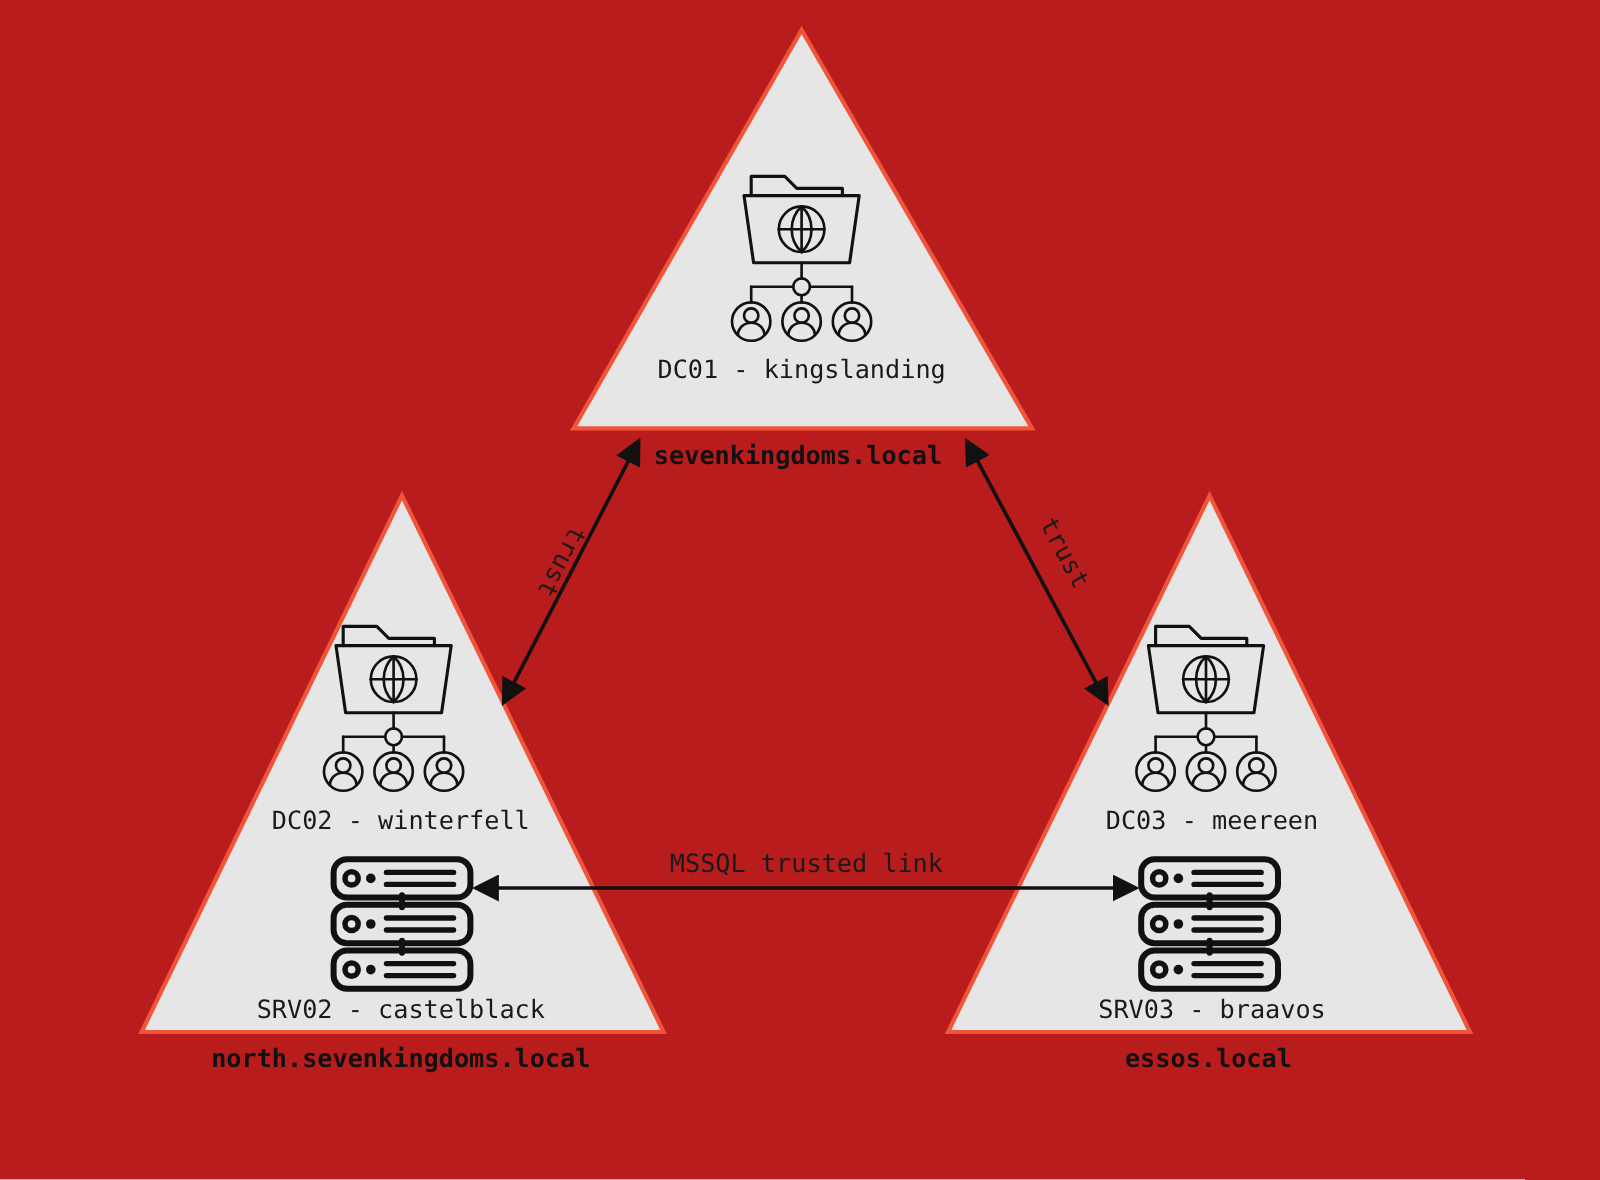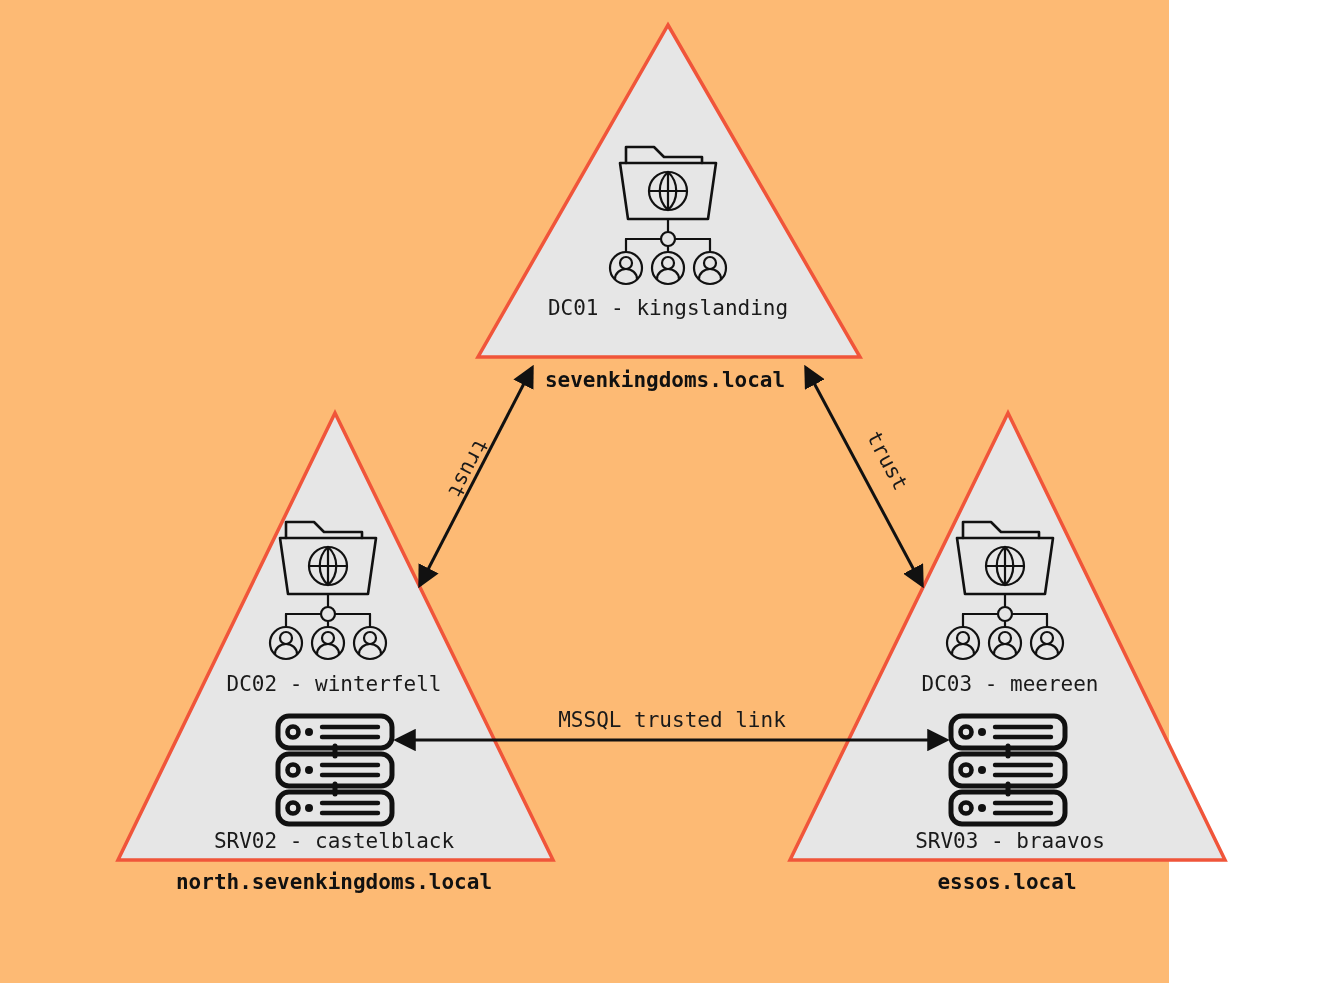--- a/index.html
+++ b/index.html
@@ -8,23 +8,23 @@
     background: #ffffff;
   }
   body {
     width: 1333px;
     height: 983px;
     overflow: hidden;
     font-family: "DejaVu Sans Mono", "Liberation Mono", monospace;
   }
   #diagram-root {
     position: relative;
-    width: 1169px;
+    width: 1333px;
     height: 983px;
-    background: #fdba74;
+    background: #b91c1c;
   }
   svg#diagram-svg {
     display: block;
     width: 1333px;
     height: 983px;
   }
   .tri-shape {
     fill: #e6e6e6;
     stroke: #f0553a;
     stroke-width: 3.5;

